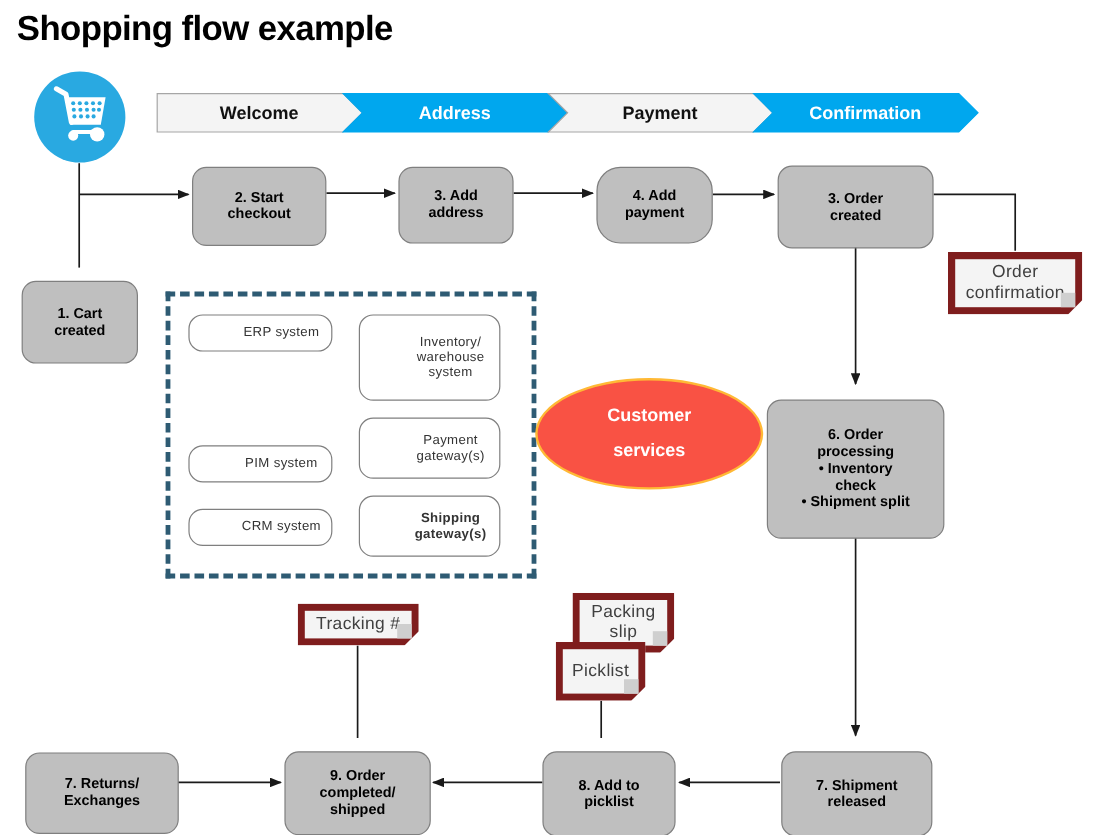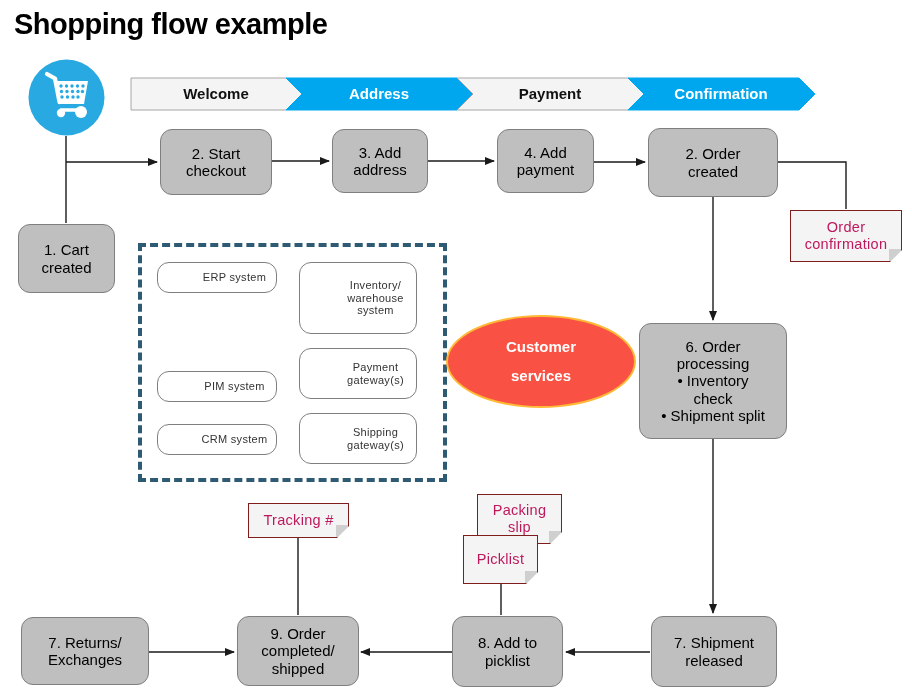--- a/index.html
+++ b/index.html
@@ -8,43 +8,43 @@
     font-family:"Liberation Sans","DejaVu Sans",sans-serif;overflow:hidden;
   }
   .title{
     position:absolute;left:14px;top:8px;font-size:29px;font-weight:bold;
     color:#000;letter-spacing:-0.5px;
   }
   svg.lines{position:absolute;left:0;top:0;z-index:1;pointer-events:none;}
   .node{
     position:absolute;z-index:2;background:#BFBFBF;border:1.5px solid #7F7F7F;
     border-radius:12px;display:flex;align-items:center;justify-content:center;
-    text-align:center;font-size:15px;font-weight:normal;color:#000;
-    line-height:1.16;white-space:pre-line;box-sizing:border-box;
+    text-align:center;font-size:12px;font-weight:bold;color:#000;
+    line-height:1.16;white-space:pre-line;box-sizing:border-box;margin-top:10px;
   }
   .panel{
     position:absolute;z-index:2;border:4px dashed #2E5B73;box-sizing:border-box;
     background:transparent;
   }
   .sys{
     position:absolute;z-index:3;background:#ffffff;border:1px solid #7F7F7F;
     border-radius:12px;display:flex;align-items:center;justify-content:center;
     text-align:center;font-size:11px;color:#333;line-height:1.15;
     white-space:pre-line;box-sizing:border-box;letter-spacing:0.3px;padding-left:35px;
   }
   .ellipse{
     position:absolute;z-index:4;background:#F95244;border:2px solid #FFB935;
     border-radius:50%;display:flex;align-items:center;justify-content:center;
     text-align:center;font-size:15px;font-weight:bold;color:#ffffff;
     line-height:1.9;white-space:pre-line;box-sizing:border-box;
   }
   .note{
-    position:absolute;z-index:3;background:#F4F4F4;border:1px solid #7f1d1d;
+    position:absolute;z-index:3;background:#F4F4F4;border:6px solid #7f1d1d;
     display:flex;align-items:center;justify-content:center;text-align:center;
-    font-size:14.5px;color:#be185d;line-height:1.2;white-space:pre-line;
+    font-size:14.5px;color:#404040;line-height:1.2;white-space:pre-line;
     box-sizing:border-box;letter-spacing:0.3px;
     clip-path:polygon(0 0,100% 0,100% calc(100% - 12px),calc(100% - 12px) 100%,0 100%);
   }
   .note::after{
     content:"";position:absolute;right:0;bottom:0;width:12px;height:12px;
     background:#CFCFCF;
   }
   .note.front{z-index:4;}
   .cart{position:absolute;left:28px;top:59px;z-index:2;}
   .chevrons{position:absolute;left:130px;top:77px;z-index:2;}
@@ -123,23 +123,23 @@
       <path d="M501,584 L501,615"></path>
     </g>
   </svg>
 
   <div class="node" style="left:18px;top:224px;width:97px;height:69px;">1. Cart
 created</div>
   <div class="node" style="left:160px;top:129px;width:112px;height:66px;">2. Start
 checkout</div>
   <div class="node" style="left:332px;top:129px;width:96px;height:64px;">3. Add
 address</div>
-  <div class="node" style="left:497px;top:129px;width:97px;height:64px;">4. Add
+  <div class="node" style="left:497px;top:129px;width:97px;height:64px;border-radius:20px;">4. Add
 payment</div>
-  <div class="node" style="left:648px;top:128px;width:130px;height:69px;">2. Order
+  <div class="node" style="left:648px;top:128px;width:130px;height:69px;">3. Order
 created</div>
   <div class="node" style="left:639px;top:323px;width:148px;height:116px;">6. Order
 processing
 • Inventory
 check
 • Shipment split</div>
   <div class="node" style="left:651px;top:616px;width:126px;height:71px;">7. Shipment
 released</div>
   <div class="node" style="left:452px;top:616px;width:111px;height:71px;">8. Add to
 picklist</div>
@@ -151,21 +151,21 @@
 
   <div class="panel" style="left:138px;top:243px;width:309px;height:239px;"></div>
   <div class="sys" style="left:157px;top:262px;width:120px;height:31px;">ERP system</div>
   <div class="sys" style="left:157px;top:371px;width:120px;height:31px;">PIM system</div>
   <div class="sys" style="left:157px;top:424px;width:120px;height:31px;">CRM system</div>
   <div class="sys" style="left:299px;top:262px;width:118px;height:72px;">Inventory/
 warehouse
 system</div>
   <div class="sys" style="left:299px;top:348px;width:118px;height:51px;">Payment
 gateway(s)</div>
-  <div class="sys" style="left:299px;top:413px;width:118px;height:51px;">Shipping
+  <div class="sys" style="left:299px;top:413px;width:118px;height:51px;font-weight:bold;">Shipping
 gateway(s)</div>
 
   <div class="ellipse" style="left:446px;top:315px;width:190px;height:93px;">Customer
 services</div>
 
   <div class="note" style="left:790px;top:210px;width:112px;height:52px;">Order
 confirmation</div>
   <div class="note" style="left:248px;top:503px;width:101px;height:35px;">Tracking #</div>
   <div class="note" style="left:477px;top:494px;width:85px;height:50px;">Packing
 slip</div>

